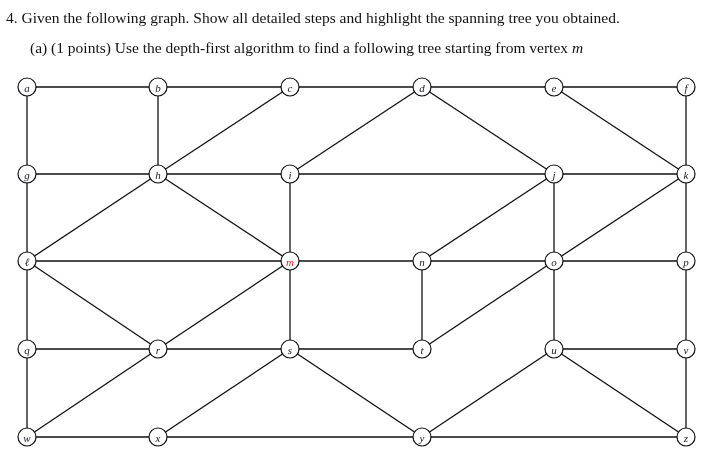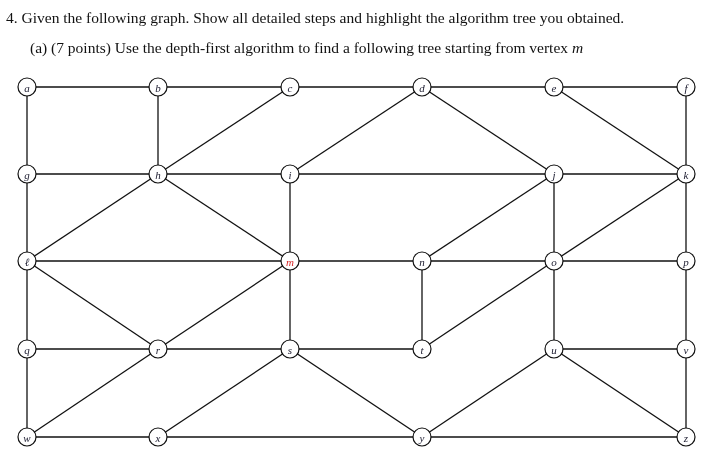--- a/index.html
+++ b/index.html
@@ -13,26 +13,26 @@
   .node circle { fill: #fff; stroke: #111; stroke-width: 1.2; }
   .node text { font-family: "Liberation Serif", "DejaVu Serif", serif; font-style: italic;
                font-size: 11px; fill: #1a1a2e; text-anchor: middle; dominant-baseline: central; }
   .node.start text { fill: #d62728; }
 </style>
 </head>
 <body>
 
 <div class="question">
   <span>4.</span>
-  <span>Given the following graph. Show all detailed steps and highlight the algorithm tree you obtained.</span>
+  <span>Given the following graph. Show all detailed steps and highlight the spanning tree you obtained.</span>
 </div>
 
 <div class="subpart">
   <span>(a)</span>
-  <span>(7 points)</span>
+  <span>(1 points)</span>
   <span>Use the depth-first algorithm to find a following tree starting from vertex</span>
   <span class="var">m</span>
 </div>
 
 <svg class="graph" width="726" height="462" viewBox="0 0 726 462" xmlns="http://www.w3.org/2000/svg">
   <g id="edges">
       <line x1="27" y1="87" x2="158" y2="87" class="edge"></line>
       <line x1="158" y1="87" x2="290" y2="87" class="edge"></line>
       <line x1="290" y1="87" x2="422" y2="87" class="edge"></line>
       <line x1="422" y1="87" x2="554" y2="87" class="edge"></line>

